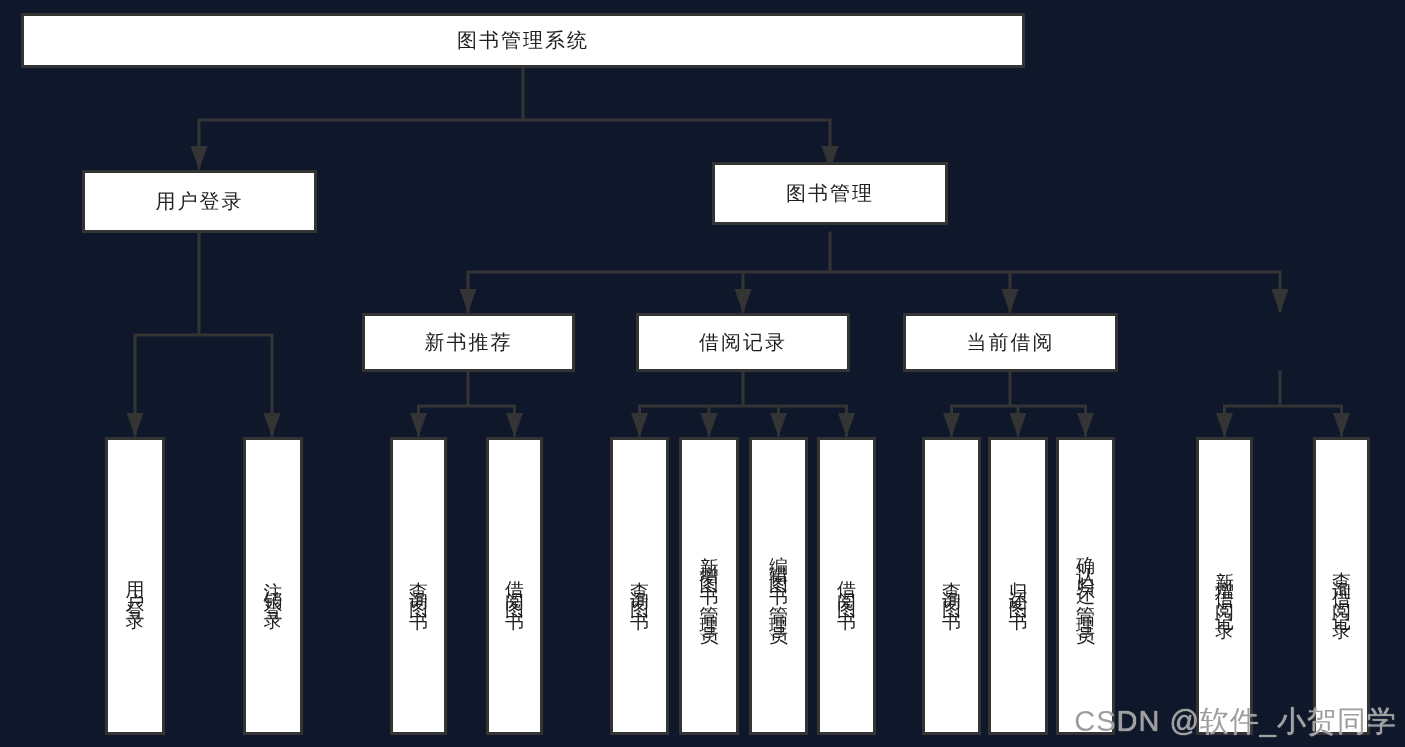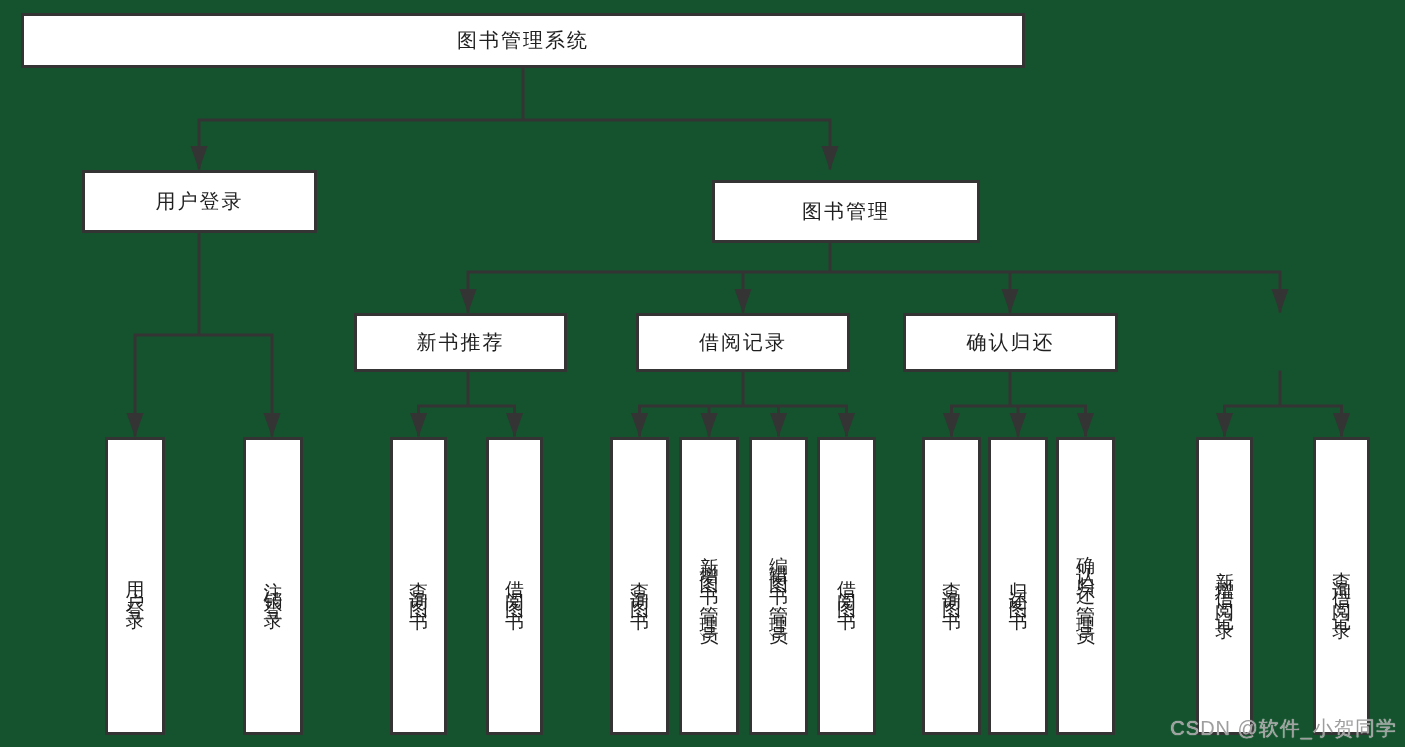--- a/index.html
+++ b/index.html
@@ -1,20 +1,20 @@
 <!DOCTYPE html>
 <html><head>
 <meta charset="utf-8">
 <style>
   html, body { margin: 0; padding: 0; background: #ffffff; }
   .canvas {
     position: relative;
     width: 1405px;
     height: 747px;
-    background: #14532d;
+    background: #0f172a;
     font-family: "Liberation Sans", "DejaVu Sans", sans-serif;
     color: #1f1f1f;
     overflow: hidden;
   }
   .connector-svg {
     position: absolute;
     left: 0; top: 0;
     width: 1405px; height: 747px;
   }
   .box {
@@ -32,21 +32,21 @@
     text-orientation: mixed;
     font-size: 19px;
     line-height: 1.15;
     letter-spacing: 10px;
     white-space: nowrap;
   }
   .watermark {
     position: absolute;
     right: 8px;
     bottom: 5px;
-    font-size: 20px;
+    font-size: 29px;
     color: #9e9e9e;
     letter-spacing: 1px;
     text-shadow: 0 0 1px #ffffff;
   }
 </style>
 </head>
 <body>
 
 <div class="canvas">
 
@@ -70,32 +70,32 @@
          M1216,413 L1233,413 L1224.5,437 Z  M1333,413 L1350,413 L1341.5,437 Z" fill="#343434" stroke="none"></path>
   </svg>
 
   <div class="box hbox" style="left:21px;top:13px;width:1004px;height:55px">
     <span>图书管理系统</span>
   </div>
 
   <div class="box hbox" style="left:82px;top:170px;width:235px;height:63px">
     <span>用户登录</span>
   </div>
-  <div class="box hbox" style="left:712px;top:180px;width:268px;height:63px">
+  <div class="box hbox" style="left:712px;top:162px;width:236px;height:63px">
     <span>图书管理</span>
   </div>
 
-  <div class="box hbox" style="left:354px;top:313px;width:213px;height:59px">
+  <div class="box hbox" style="left:362px;top:313px;width:213px;height:59px">
     <span>新书推荐</span>
   </div>
   <div class="box hbox" style="left:636px;top:313px;width:214px;height:59px">
     <span>借阅记录</span>
   </div>
   <div class="box hbox" style="left:903px;top:313px;width:215px;height:59px">
-    <span>确认归还</span>
+    <span>当前借阅</span>
   </div>
 
   <div class="box vbox" style="left:105px;top:437px;width:60px;height:298px">
     <span class="vtext">用户登录</span>
   </div>
   <div class="box vbox" style="left:243px;top:437px;width:60px;height:298px">
     <span class="vtext">注销登录</span>
   </div>
 
   <div class="box vbox" style="left:390px;top:437px;width:57px;height:298px">

